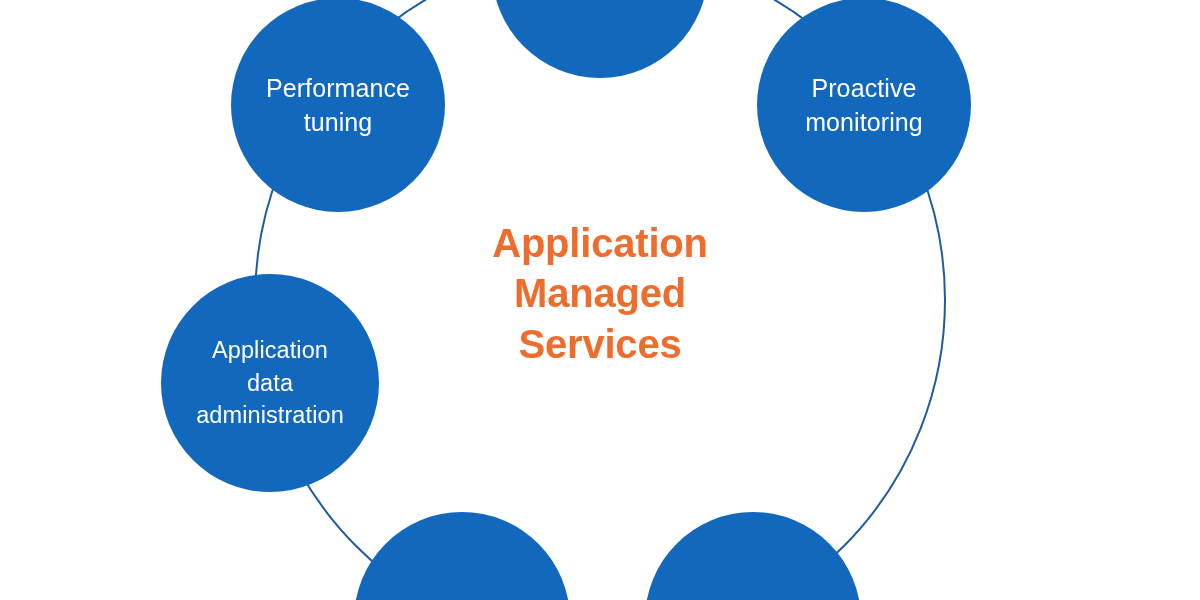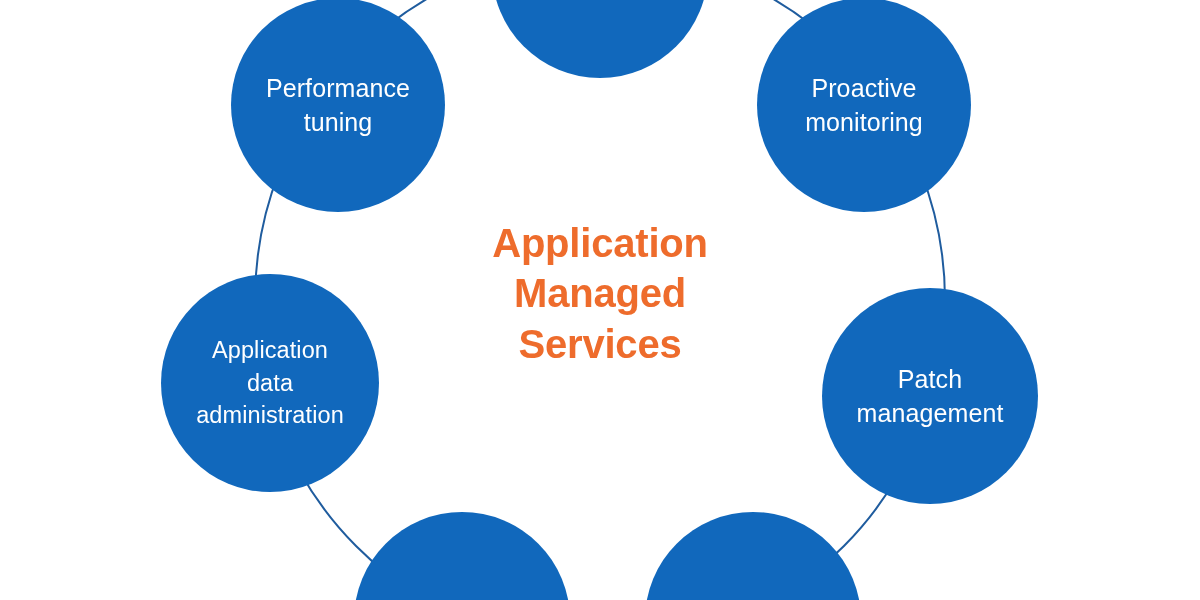--- a/index.html
+++ b/index.html
@@ -77,24 +77,20 @@
 
   <div class="node-circle" id="node-0" style="left: 492px; top: -138px; width: 216px; height: 216px; background: rgb(17, 104, 188);">
     
   </div>
 
   <div class="node-circle" id="node-1" style="left: 757px; top: -2px; width: 214px; height: 214px; background: rgb(17, 104, 188);">
     <span class="node-label">Proactive
 monitoring</span>
   </div>
 
-  <div class="node-circle" id="node-2" style="left: 822px; top: 288px; width: 216px; height: 216px; background: rgb(17, 104, 188);">
-    <span class="node-label">Patch
-management</span>
-  </div>
 
   <div class="node-circle" id="node-3" style="left: 645px; top: 512px; width: 216px; height: 216px; background: rgb(17, 104, 188);">
     
   </div>
 
   <div class="node-circle" id="node-4" style="left: 354px; top: 512px; width: 216px; height: 216px; background: rgb(17, 104, 188);">
     
   </div>
 
   <div class="node-circle" id="node-5" style="left: 161px; top: 274px; width: 218px; height: 218px; background: rgb(17, 104, 188);">

